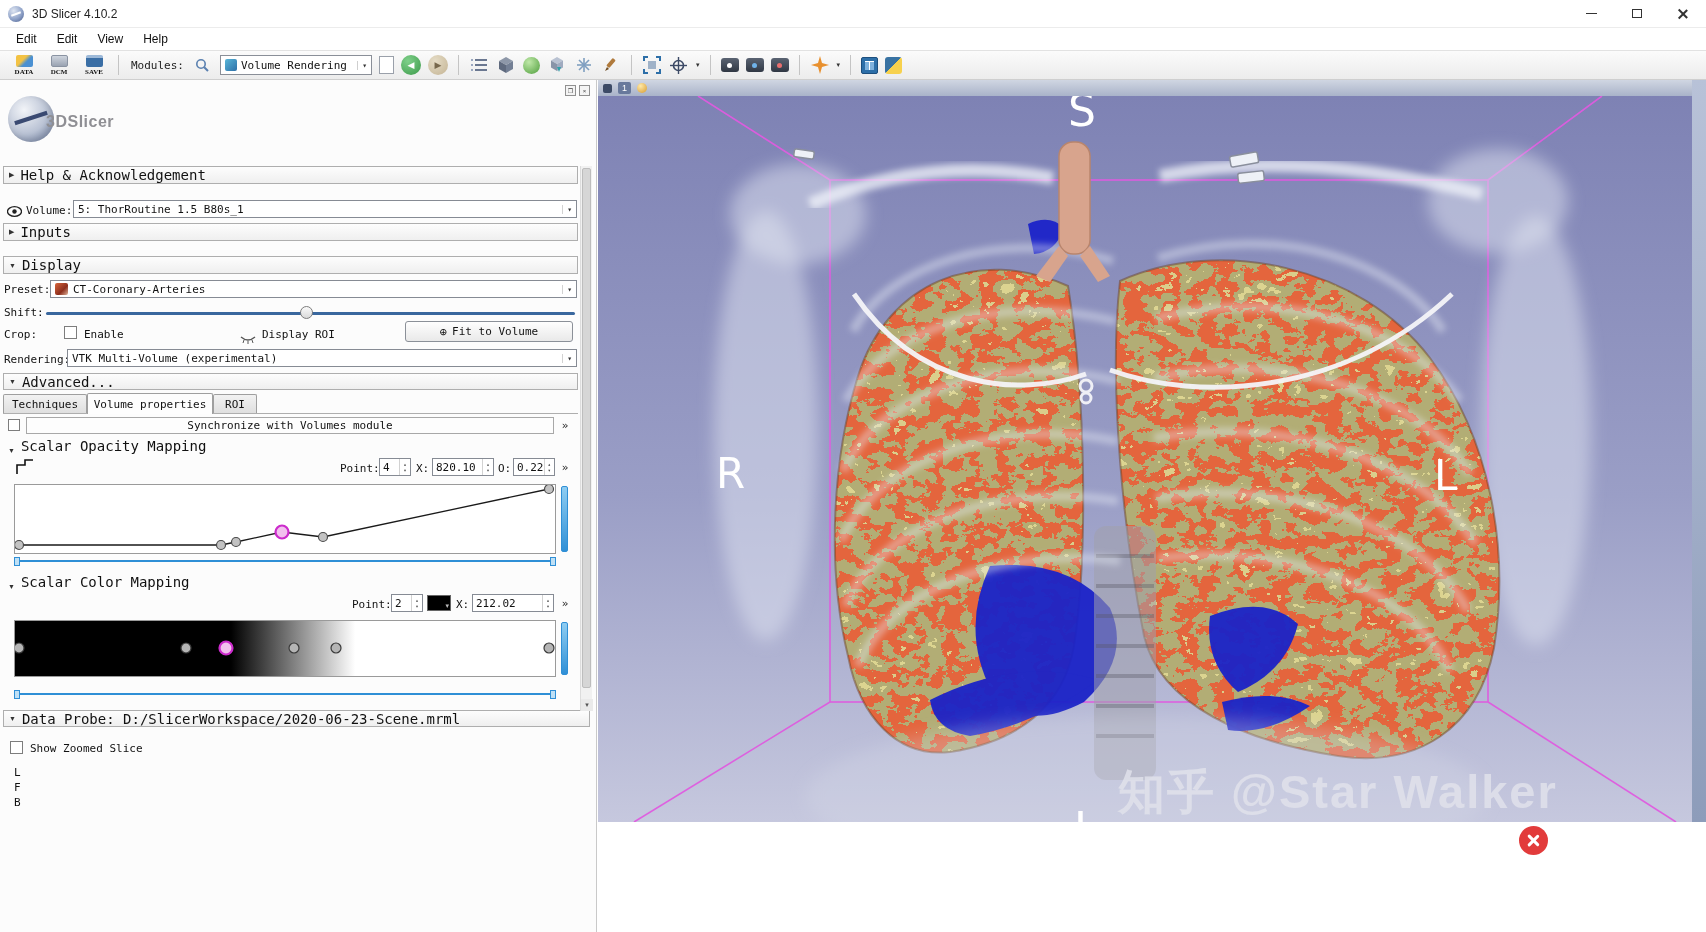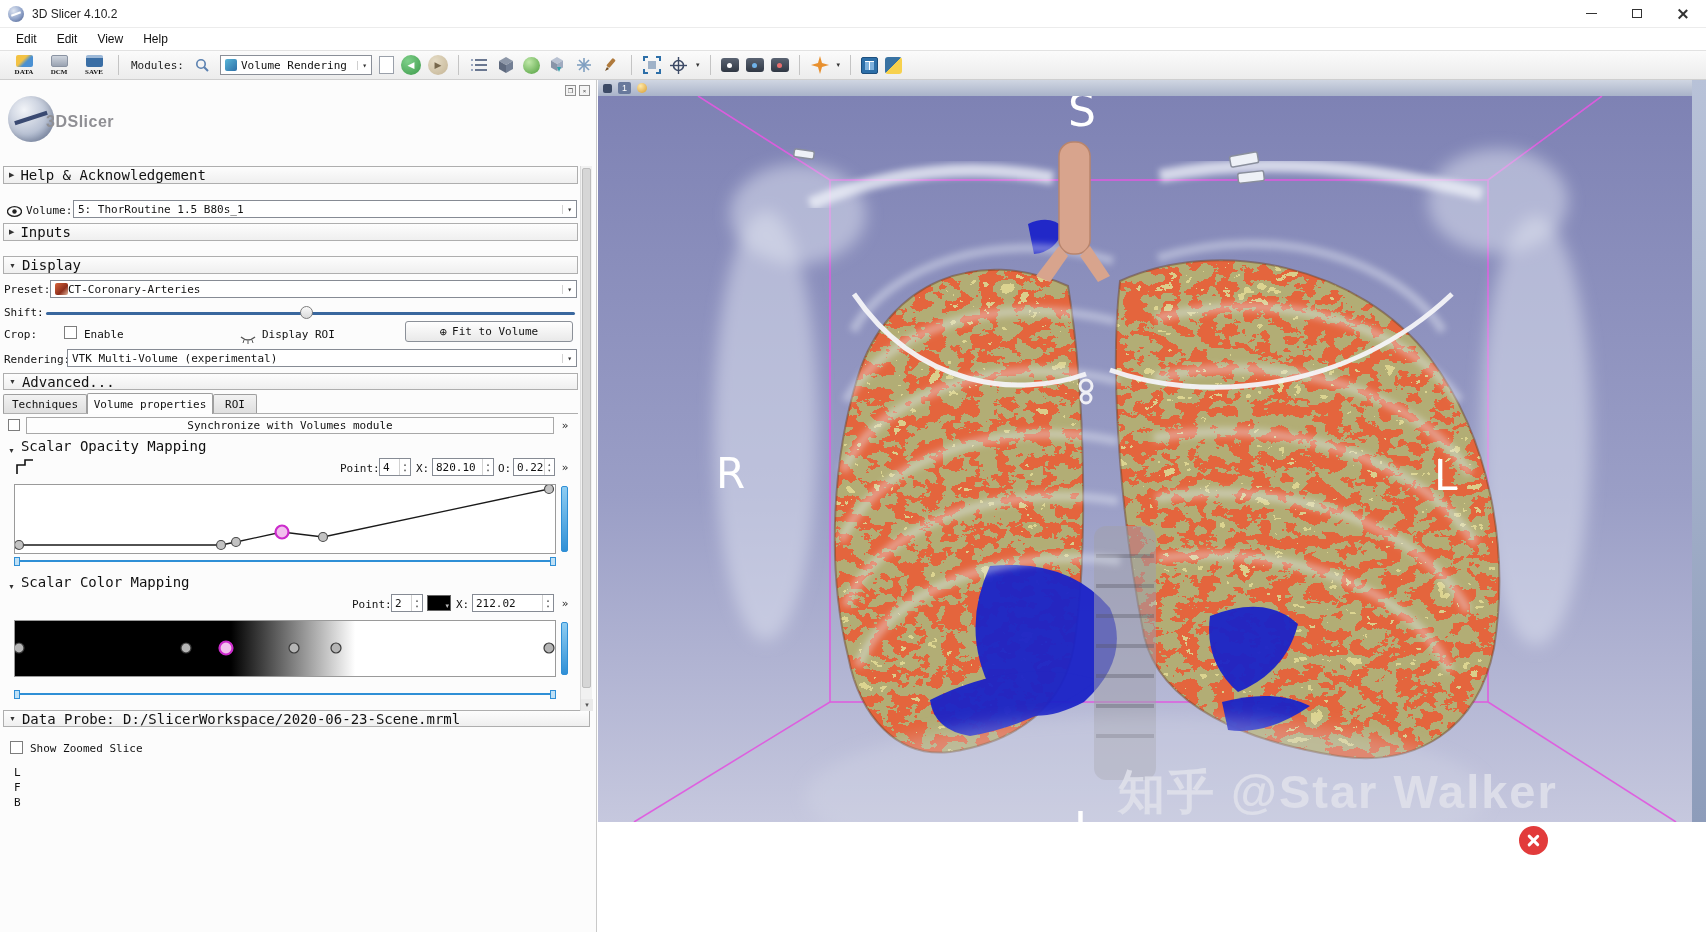--- a/index.html
+++ b/index.html
@@ -58,21 +58,21 @@
   
   .panel-bg{position:absolute;left:0;top:80px;width:597px;height:852px;background:#fcfcfc;border-right:1px solid #c9c9c9}
   .logo-mark{position:absolute;left:8px;top:96px;width:46px;height:46px;border-radius:50%;background:radial-gradient(circle at 35% 30%,#f2f4f8,#b9c2d4 55%,#6d7fa6);box-shadow:inset -3px -3px 6px rgba(0,0,0,.15)}
   .logo-mark::after{content:"";position:absolute;left:6px;top:20px;width:34px;height:4px;background:#3a4a72;transform:rotate(-18deg)}
   .logo-text{position:absolute;left:46px;top:113px;font-size:16px;font-weight:bold;color:#8f8f94;letter-spacing:.5px}
   .panel-minibtn{position:absolute;width:11px;height:11px;border:1px solid #909090;background:#f4f4f4;display:flex;align-items:center;justify-content:center;font-size:6px;color:#444}
   .hdr{position:absolute;height:18px;border:1px solid #aeaeae;background:linear-gradient(#fdfdfd,#efefef);display:flex;align-items:center;gap:6px;padding-left:5px}
   .hdr .tri,.sec-hdr .tri{font-size:7px;color:#333}
   .hdr .lbl,.sec-hdr .lbl{font-family:"DejaVu Sans Mono",monospace;font-size:14px;color:#111;white-space:nowrap}
   .sec-hdr{position:absolute;display:flex;align-items:flex-end;gap:6px}
-  .combo{position:absolute;height:18px;background:#fff;border:1px solid #868b94;display:flex;align-items:center;padding:0 4px;font-family:"DejaVu Sans Mono",monospace;font-size:11px;white-space:nowrap}
+  .combo{position:absolute;height:18px;background:#fff;border:1px solid #868b94;display:flex;align-items:center;gap:5px;padding:0 4px;font-family:"DejaVu Sans Mono",monospace;font-size:11px;white-space:nowrap}
   .combo .arr{margin-left:auto;font-size:8px;color:#333;border-left:1px solid #d2d2d2;padding-left:4px}
   .combo .thumb{width:13px;height:12px;border-radius:2px;background:linear-gradient(135deg,#d8663c,#8e2f1d 60%,#e0b49a)}
   .cb{position:absolute;width:13px;height:13px;border:1px solid #7d7d7d;background:#fff}
   .btnq{position:absolute;border:1px solid #8b9098;border-radius:3px;background:linear-gradient(#fefefe,#e9e9e9);display:flex;align-items:center;justify-content:center;gap:5px;font-family:"DejaVu Sans Mono",monospace;font-size:11px}
   .slider-track{position:absolute;height:3px;background:#39679e;border-radius:2px}
   .slider-handle{position:absolute;width:13px;height:13px;border-radius:50%;background:linear-gradient(#fafafa,#d9d9d9);border:1px solid #7d7d7d}
   .tab{position:absolute;border:1px solid #9f9f9f;border-bottom:none;background:linear-gradient(#f2f2f2,#dedede);display:flex;align-items:center;justify-content:center;font-family:"DejaVu Sans Mono",monospace;font-size:11px;border-radius:2px 2px 0 0}
   .tab.active{background:#fdfdfd;z-index:2}
   .tabline{position:absolute;border-top:1px solid #aeaeae}
   .syncbox{position:absolute;border:1px solid #a8a8a8;background:#fdfdfd;display:flex;align-items:center;justify-content:center;font-family:"DejaVu Sans Mono",monospace;font-size:11px}

